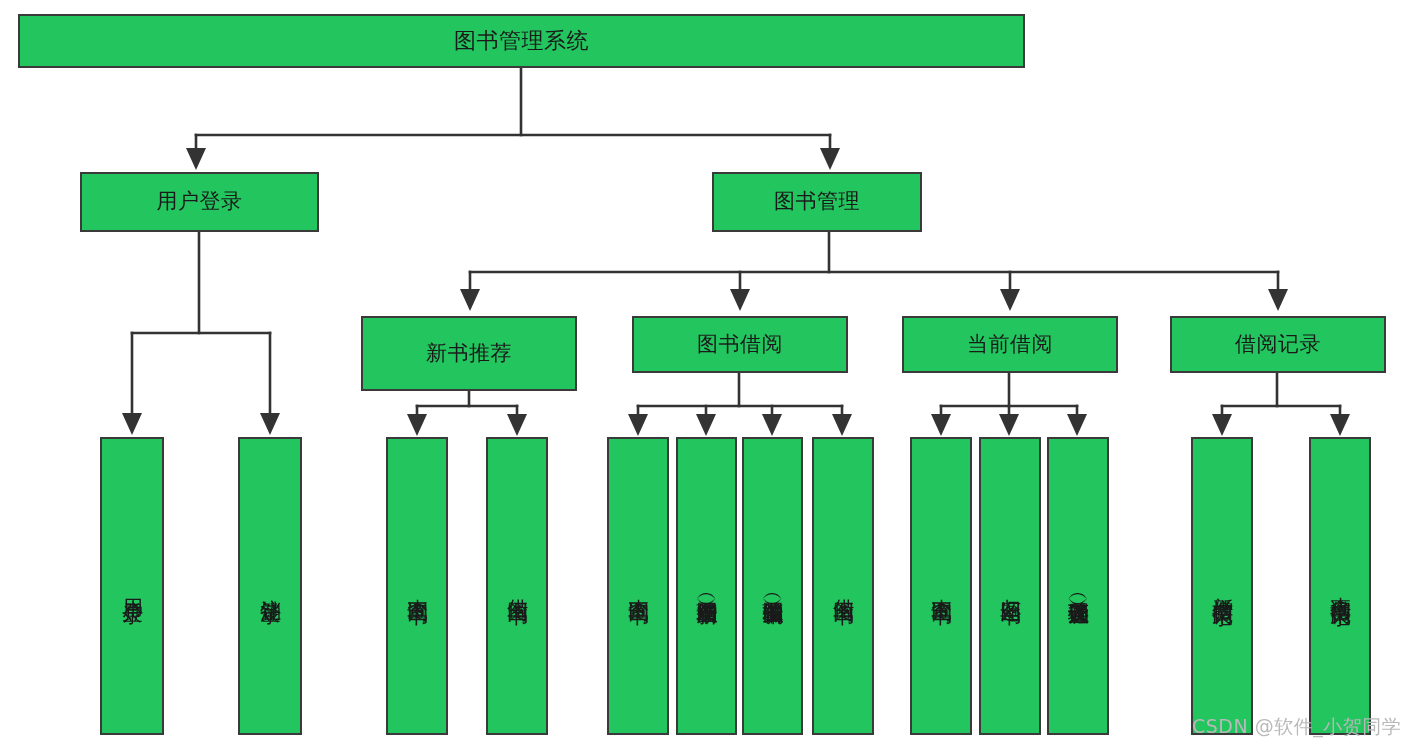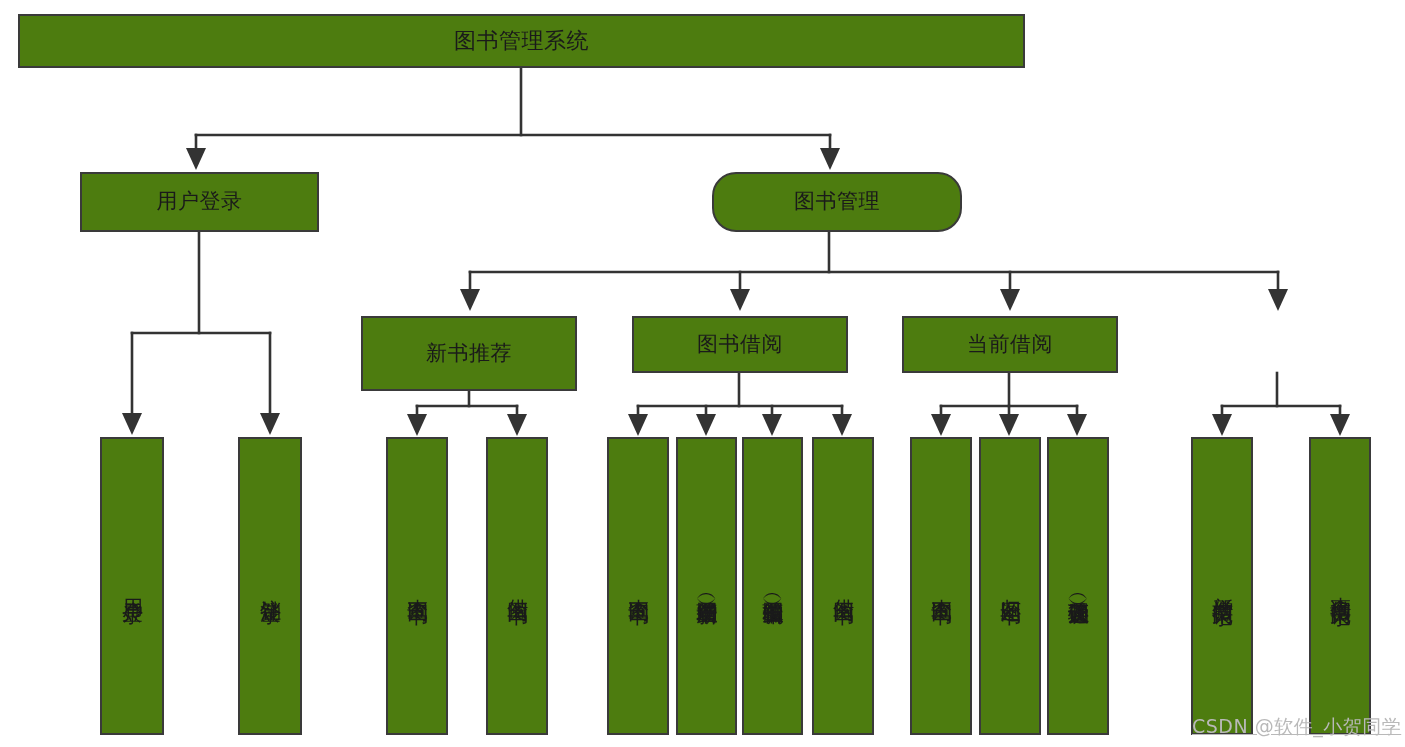--- a/index.html
+++ b/index.html
@@ -22,21 +22,21 @@
     position: absolute;
     left: 0;
     top: 0;
     width: 1405px;
     height: 747px;
     pointer-events: none;
   }
   .node {
     position: absolute;
     box-sizing: border-box;
-    background: #4d7c0f;
+    background: #22c55e;
     border: 2px solid #3a3a3a;
     display: flex;
     align-items: center;
     justify-content: center;
     color: #1a1a1a;
   }
   .node-h {
     font-size: 21px;
     letter-spacing: 0.5px;
     white-space: nowrap;
@@ -61,21 +61,20 @@
     letter-spacing: 0px;
     line-height: 1.2;
   }
   .watermark {
     position: absolute;
     font-size: 19px;
     color: #b9b9b9;
     white-space: nowrap;
     letter-spacing: 0.5px;
     font-family: "DejaVu Sans", "Liberation Sans", sans-serif;
-    text-decoration: underline;
   }
 </style>
 </head>
 <body>
 
 <div id="diagram-root">
 
   <svg id="edge-layer" viewBox="0 0 1405 747" xmlns="http://www.w3.org/2000/svg">
     <defs>
       <marker id="arrow" markerWidth="10" markerHeight="12" refX="1" refY="6" orient="auto" markerUnits="userSpaceOnUse">
@@ -156,36 +155,39 @@
   </svg>
 
   <div class="node node-h node-root" style="left:18px; top:14px; width:1007px; height:54px;">
     <span class="node-label">图书管理系统</span>
   </div>
 
   <div class="node node-h" style="left:80px; top:172px; width:239px; height:60px;">
     <span class="node-label">用户登录</span>
   </div>
 
-  <div class="node node-h" style="left:712px; top:172px; width:250px; height:60px;border-radius:24px;">
+  <div class="node node-h" style="left:712px; top:172px; width:210px; height:60px;">
     <span class="node-label">图书管理</span>
   </div>
 
   <div class="node node-h" style="left:361px; top:316px; width:216px; height:75px;">
     <span class="node-label">新书推荐</span>
   </div>
 
   <div class="node node-h" style="left:902px; top:316px; width:216px; height:57px;">
     <span class="node-label">当前借阅</span>
   </div>
 
   <div class="node node-h" style="left:632px; top:316px; width:216px; height:57px;">
     <span class="node-label">图书借阅</span>
   </div>
 
+  <div class="node node-h" style="left:1170px; top:316px; width:216px; height:57px;">
+    <span class="node-label">借阅记录</span>
+  </div>
 
   <div class="node node-v" style="left:100px; top:437px; width:64px; height:298px;">
     <span class="node-label">用户登录</span>
   </div>
 
   <div class="node node-v" style="left:238px; top:437px; width:64px; height:298px;">
     <span class="node-label">注销登录</span>
   </div>
 
   <div class="node node-v" style="left:386px; top:437px; width:62px; height:298px;">

